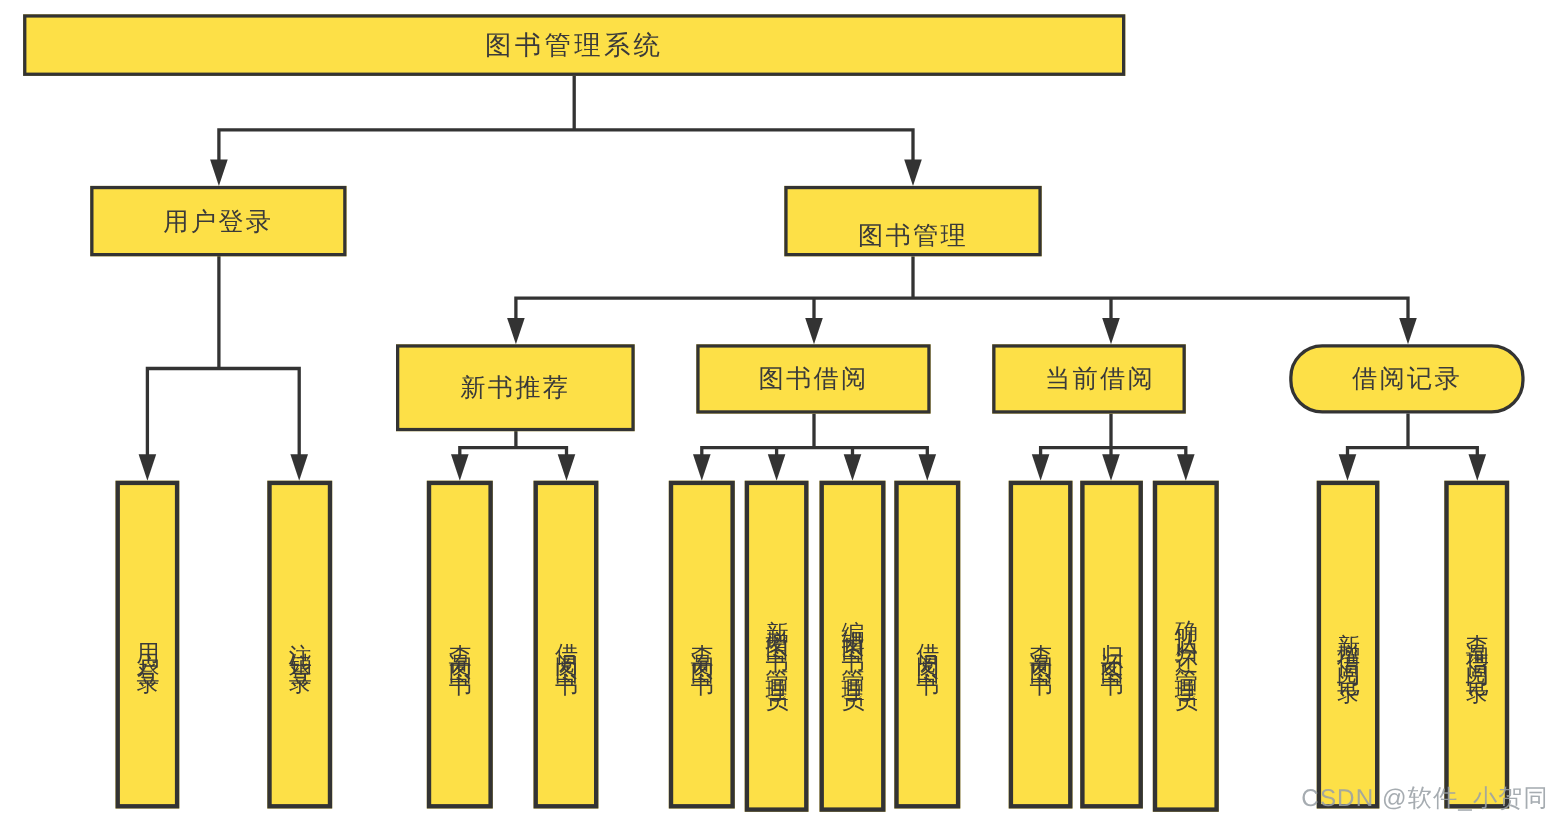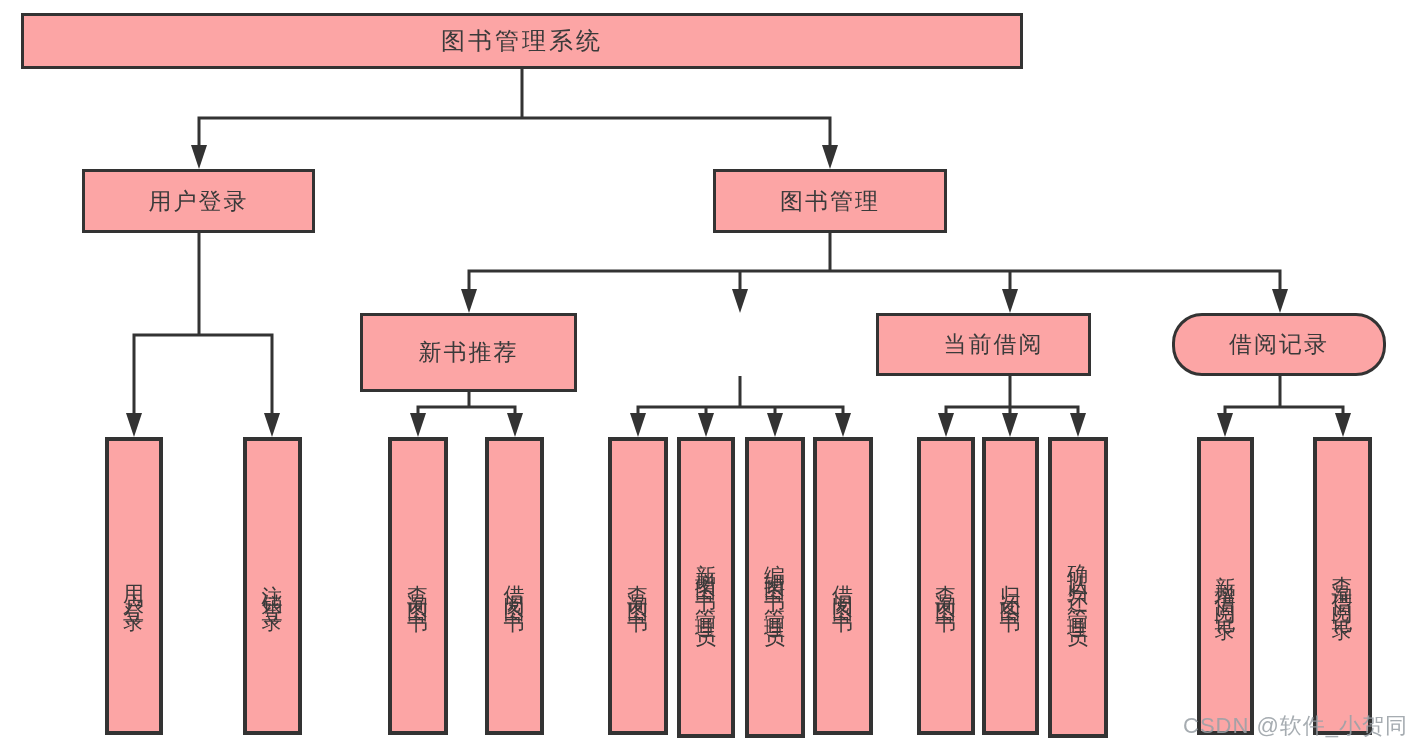--- a/index.html
+++ b/index.html
@@ -17,21 +17,21 @@
   }
   svg.connectors {
     position: absolute;
     left: 0; top: 0;
     width: 1405px; height: 747px;
     pointer-events: none;
   }
   .node {
     position: absolute;
     box-sizing: border-box;
-    background: #fca5a5;
+    background: #fde047;
     border: 3px solid #333333;
     display: flex;
     align-items: center;
     justify-content: center;
     color: #3a3a3a;
   }
   .hbox {
     font-size: 23px;
     letter-spacing: 2px;
     white-space: nowrap;
@@ -110,28 +110,31 @@
     </g>
   </svg>
 
   <div class="node hbox root-box" style="left:21px; top:13px; width:1002px; height:56px;">
     <span>图书管理系统</span>
   </div>
 
   <div class="node hbox" style="left:82px; top:169px; width:233px; height:64px;">
     <span>用户登录</span>
   </div>
-  <div class="node hbox" style="left:713px; top:169px; width:234px; height:64px;">
+  <div class="node hbox" style="left:713px; top:169px; width:234px; height:64px;align-items:flex-end;">
     <span>图书管理</span>
   </div>
 
   <div class="node hbox" style="left:360px; top:313px; width:217px; height:79px;">
     <span>新书推荐</span>
   </div>
-  <div class="node hbox" style="left:876px; top:313px; width:215px; height:63px;padding-left:20px;">
+  <div class="node hbox" style="left:633px; top:313px; width:213px; height:63px;">
+    <span>图书借阅</span>
+  </div>
+  <div class="node hbox" style="left:902px; top:313px; width:176px; height:63px;padding-left:20px;">
     <span>当前借阅</span>
   </div>
   <div class="node hbox" style="left:1172px; top:313px; width:214px; height:63px;border-radius:30px;">
     <span>借阅记录</span>
   </div>
 
   <div class="node vbox" style="left:105px; top:437px; width:58px; height:298px;">
     <span class="vtext">用户登录</span>
   </div>
   <div class="node vbox" style="left:243px; top:437px; width:59px; height:298px;">

